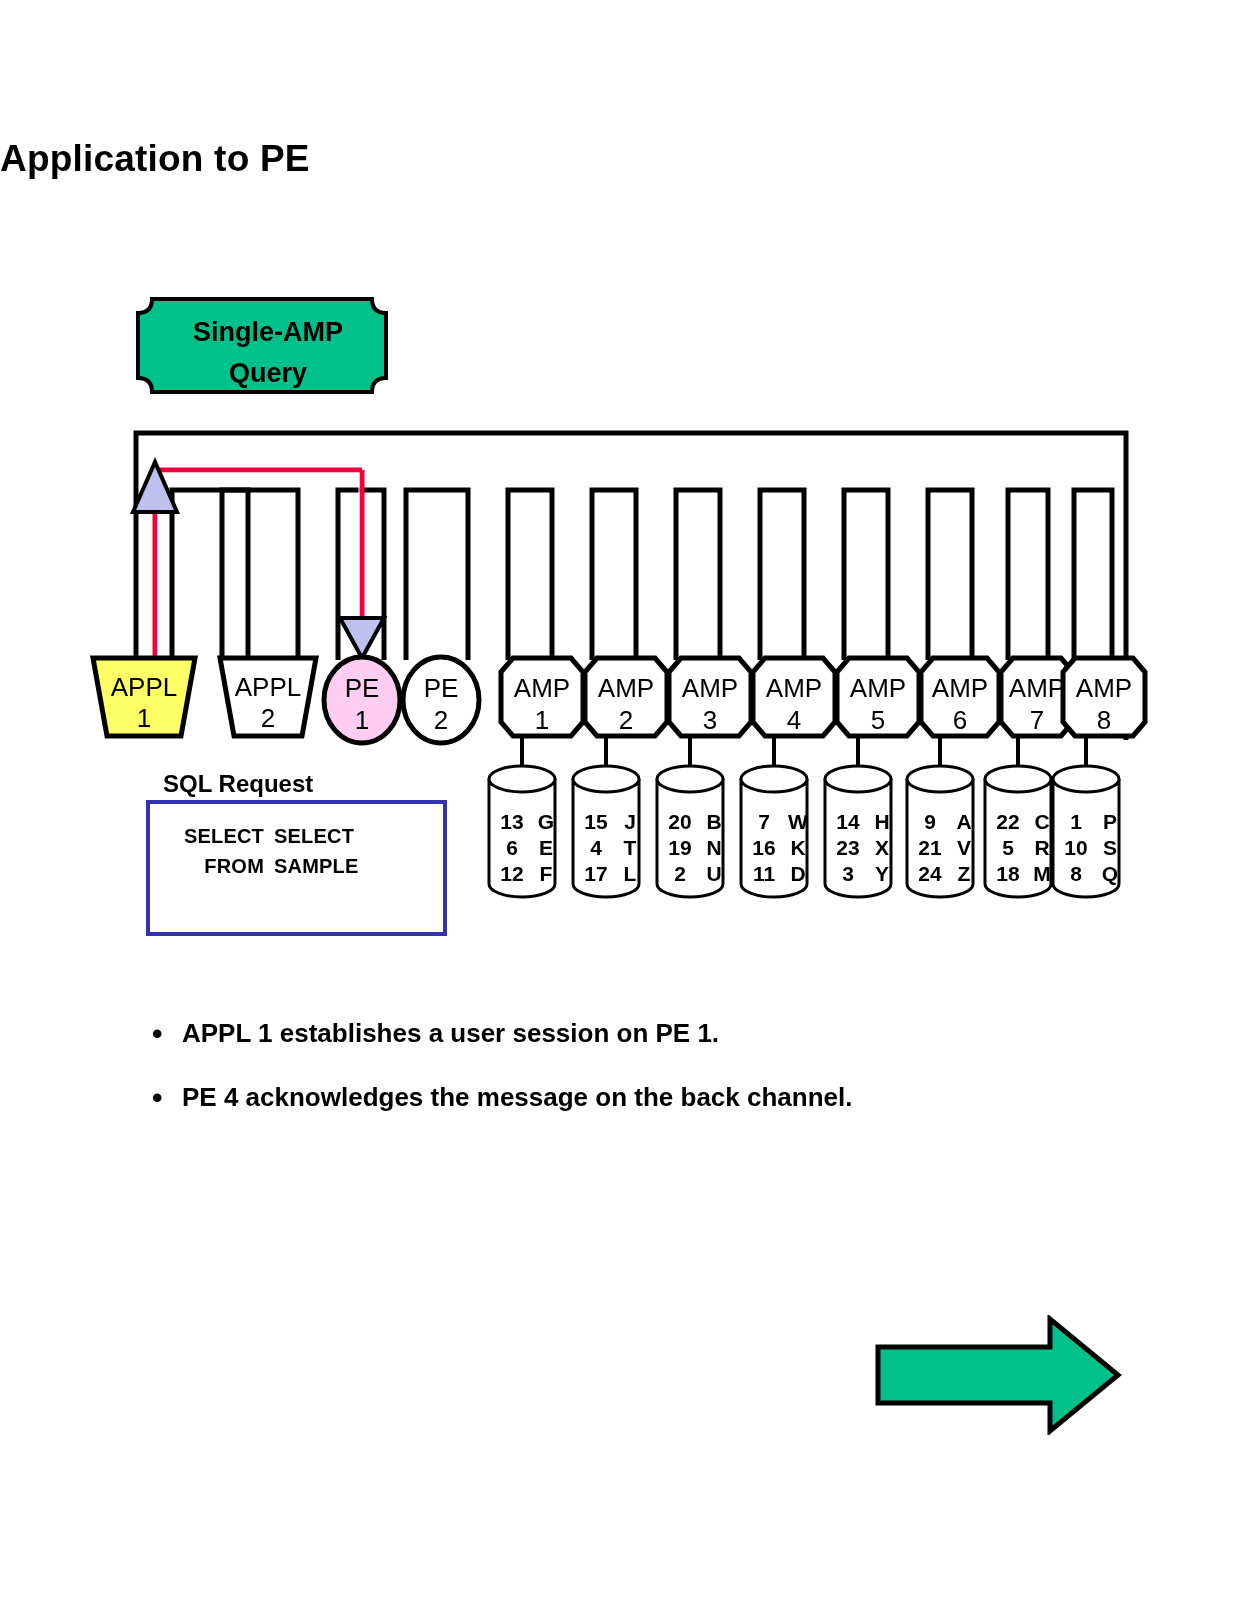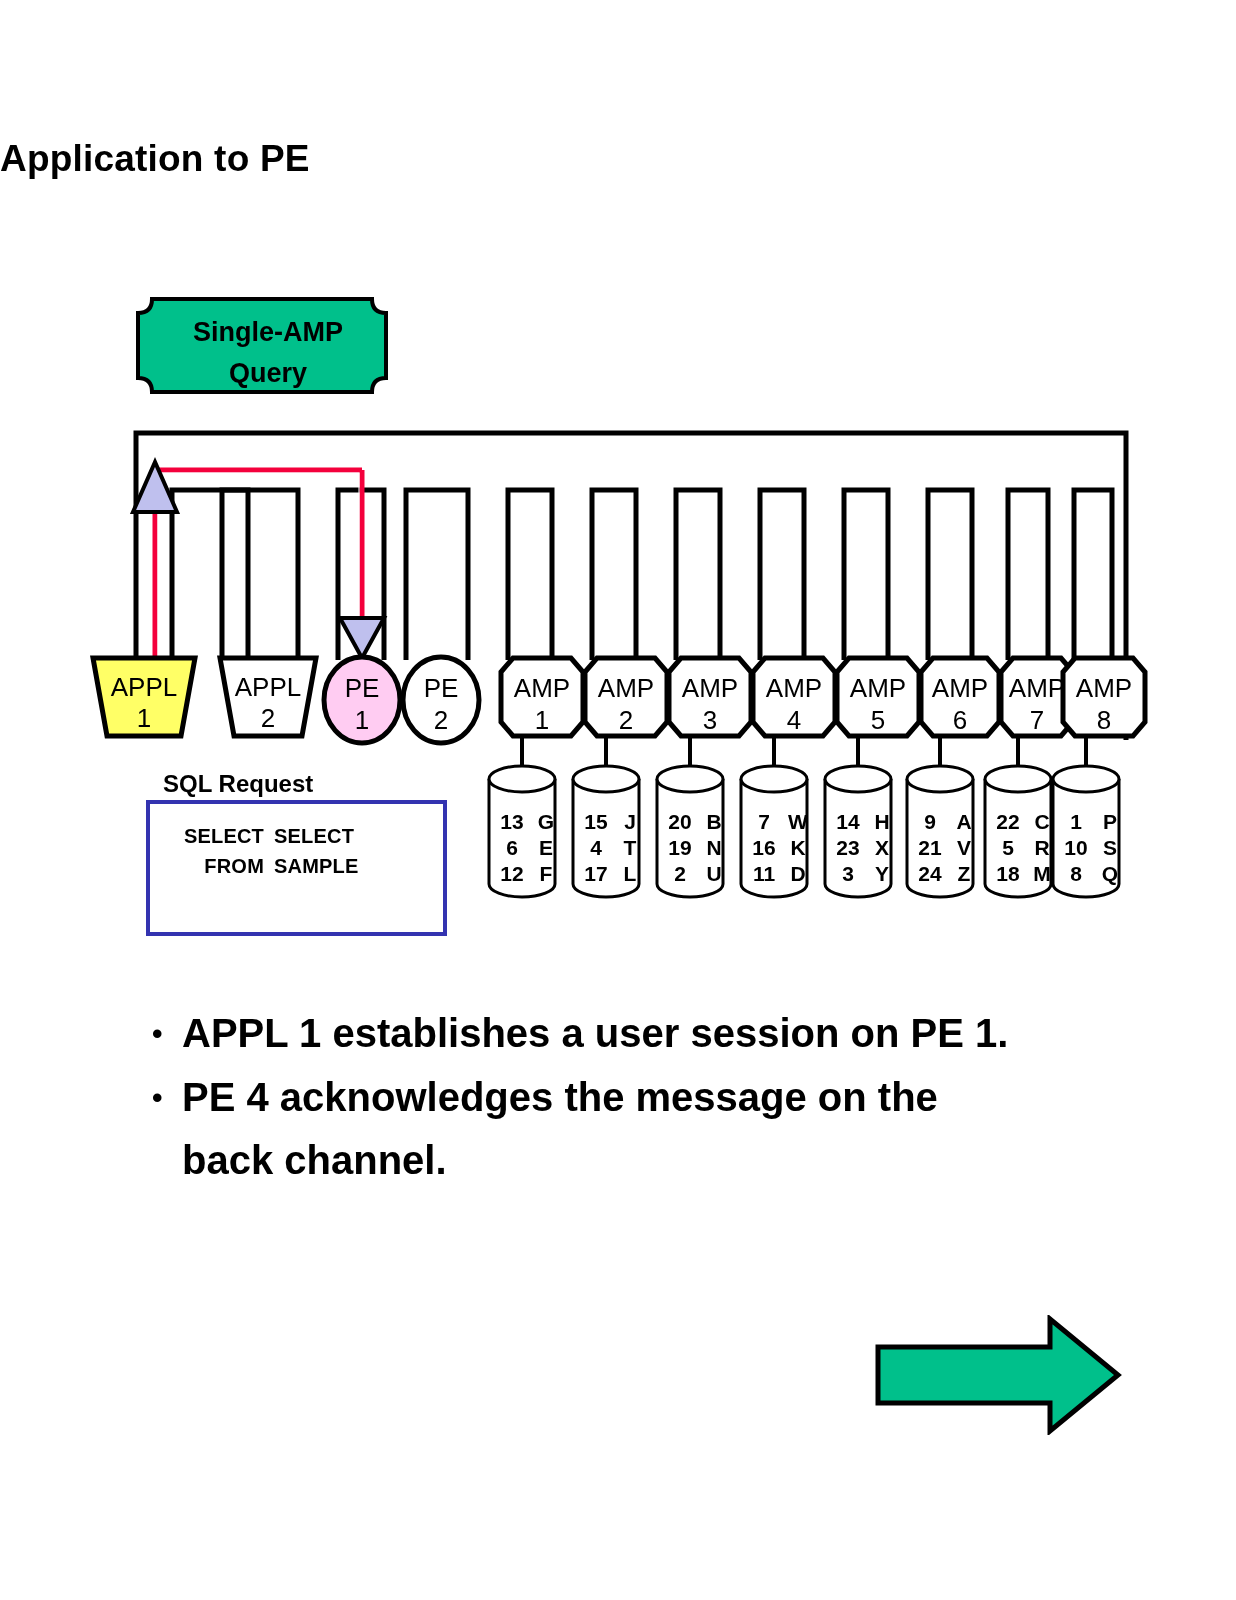--- a/index.html
+++ b/index.html
@@ -99,21 +99,21 @@
     top: 1002px;
     width: 920px;
   }
   #bullets ul {
     margin: 0;
     padding: 0 0 0 42px;
     list-style: none;
   }
   #bullets li {
     position: relative;
-    font-size: 40px;
+    font-size: 26px;
     font-weight: bold;
     line-height: 63px;
     margin: 0 0 1px 0;
     max-width: 830px;
   }
   #bullets li::before {
     content: "\2022";
     position: absolute;
     left: -30px;
     top: 0;

